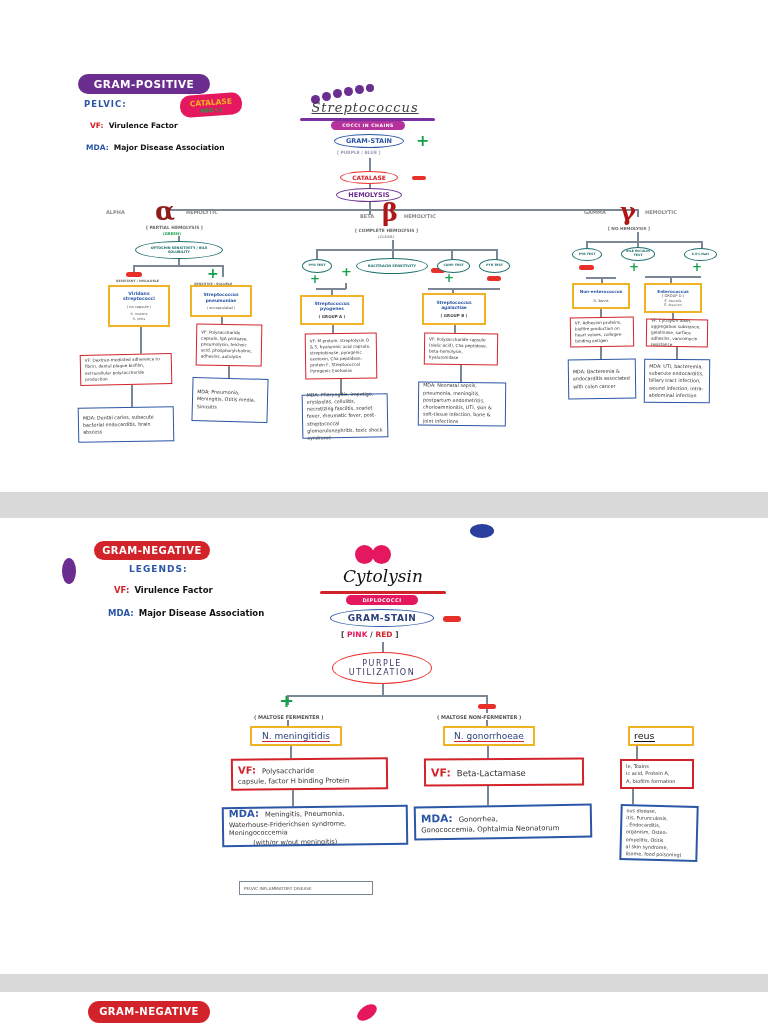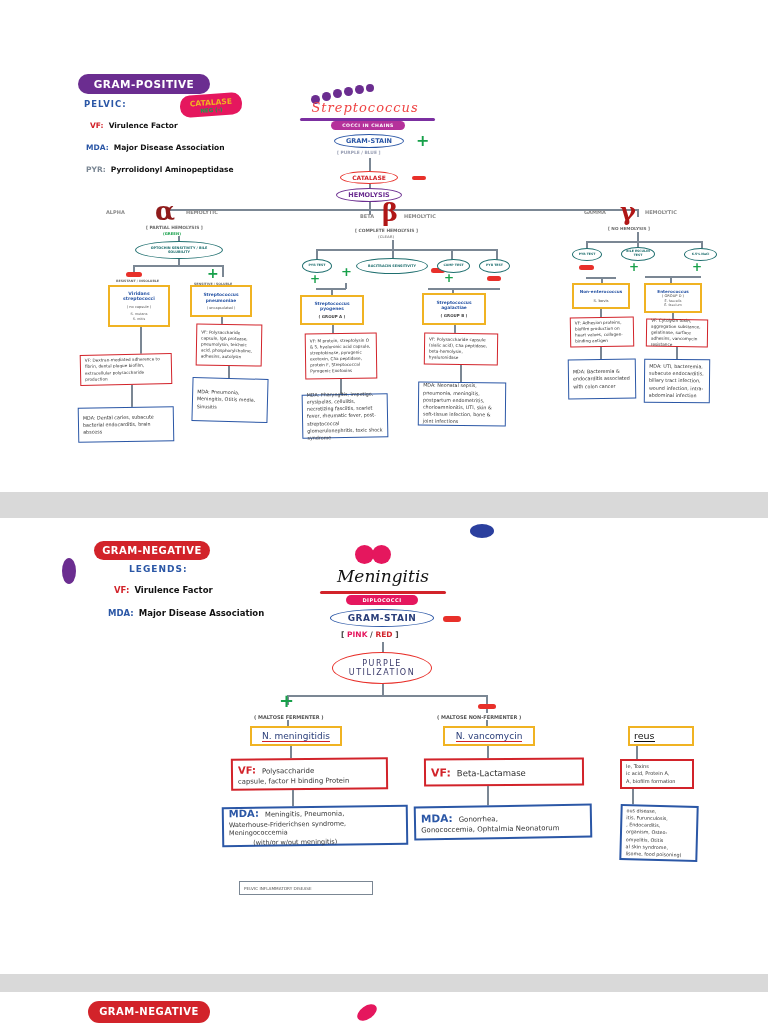--- a/index.html
+++ b/index.html
@@ -62,41 +62,37 @@
         <span class="lg-key" style="font-size:7.5px;color:#d2232a;">VF:</span>
         <span style="font-size:7.5px;font-weight:bold;color:#111;">Virulence Factor</span>
       </div>
 
       <div class="legend-row" style="margin-top:3px;margin-left:2px;">
         <span class="lg-key" style="font-size:7.5px;color:#2b57a6;">MDA:</span>
         <span style="font-size:7.5px;font-weight:bold;color:#111;">Major Disease Association</span>
       </div>
 
 
-      <div class="legend-row" style="margin-top:3px;margin-left:2px;">
-        <span class="lg-key" style="font-size:7.5px;color:#7b8794;">PYR:</span>
-        <span style="font-size:7.5px;font-weight:bold;color:#111;">Pyrrolidonyl Aminopeptidase</span>
-      </div>
     </div>
 
     <div style="position:absolute;left:180px;top:94px;width:62px;height:22px;background:#e5175e;border-radius:10px;transform:rotate(-4deg);display:flex;flex-direction:column;align-items:center;justify-content:center;">
       <span style="font-size:7.5px;font-weight:bold;color:#f0b323;">CATALASE</span>
       <span style="font-size:5.5px;font-weight:bold;color:#17a04a;">NEG (-)</span>
     </div>
 
     <div>
       <div class="chain-dot" style="left:311px;top:95px;width:9px;height:9px;"></div>
       <div class="chain-dot" style="left:322px;top:92px;width:9px;height:9px;"></div>
       <div class="chain-dot" style="left:333px;top:89px;width:9px;height:9px;"></div>
       <div class="chain-dot" style="left:344px;top:87px;width:9px;height:9px;"></div>
       <div class="chain-dot" style="left:355px;top:85px;width:9px;height:9px;"></div>
       <div class="chain-dot" style="left:366px;top:84px;width:8px;height:8px;"></div>
     </div>
 
-    <div class="hand" style="position:absolute;left:305px;top:100px;width:120px;text-align:center;font-size:13px;color:#ef4444;font-family:'DejaVu Serif',serif;font-style:italic;letter-spacing:1px;">Streptococcus</div>
+    <div class="hand" style="position:absolute;left:305px;top:100px;width:120px;text-align:center;font-size:13px;color:#404040;font-family:'DejaVu Serif',serif;font-style:italic;letter-spacing:1px;text-decoration:underline;">Streptococcus</div>
     <div class="title-underline" style="left:300px;top:118px;width:135px;height:2.5px;"></div>
 
     <div class="pill" style="position:absolute;left:331px;top:121px;width:74px;height:9px;line-height:9px;background:#b5319b;font-size:4.6px;">COCCI IN CHAINS</div>
 
     <div class="oval" style="position:absolute;left:334px;top:134px;width:70px;height:14px;border:1.4px solid #2b57a6;font-size:6.5px;color:#2b57a6;font-weight:bold;">GRAM-STAIN</div>
     <div class="plus" style="left:416px;top:133px;font-size:16px;">+</div>
     <div class="lbl" style="left:337px;top:150px;font-size:4.4px;color:#9aa0b5;">[ PURPLE / BLUE ]</div>
 
     <div class="ln vln" style="left:369px;top:158px;height:14px;"></div>
 
@@ -313,21 +309,21 @@
         <span style="font-size:8.5px;color:#2b57a6;font-weight:bold;">MDA:</span>
         <span style="font-size:8.5px;color:#111;font-weight:bold;">Major Disease Association</span>
       </div>
     </div>
 
     <div>
       <div class="diplo" style="left:355px;top:27px;width:19px;height:19px;"></div>
       <div class="diplo" style="left:372px;top:27px;width:19px;height:19px;"></div>
     </div>
 
-    <div style="position:absolute;left:318px;top:48px;width:130px;text-align:center;font-size:17px;color:#111;font-family:'DejaVu Serif',serif;font-style:italic;">Meningitis</div>
+    <div style="position:absolute;left:318px;top:48px;width:130px;text-align:center;font-size:17px;color:#111;font-family:'DejaVu Serif',serif;font-style:italic;">Cytolysin</div>
     <div style="position:absolute;left:320px;top:73px;width:126px;height:2.5px;background:#d2232a;border-radius:2px;"></div>
 
     <div class="pill" style="position:absolute;left:346px;top:77px;width:72px;height:10px;line-height:10px;background:#e5175e;font-size:5px;">DIPLOCOCCI</div>
 
     <div class="oval" style="position:absolute;left:330px;top:91px;width:104px;height:18px;border:1.5px solid #2b57a6;font-size:9px;color:#2b3f7a;font-weight:bold;letter-spacing:.5px;">GRAM-STAIN</div>
     <div class="mk-minus" style="left:443px;top:98px;width:18px;height:6px;"></div>
 
     <div style="position:absolute;left:341px;top:112px;font-size:7.5px;font-weight:bold;">
       <span style="color:#444;">[</span>
       <span style="color:#e5175e;">PINK</span>
@@ -377,21 +373,21 @@
 
     <div class="box" style="left:239px;top:363px;width:134px;height:14px;border:1.2px solid #7b8794;padding:0 4px;">
       <span style="font-size:4.2px;color:#555;">PELVIC INFLAMMATORY DISEASE</span>
     </div>
 
     <div class="mk-minus" style="left:478px;top:186px;width:18px;height:5px;"></div>
     <div class="lbl" style="left:437px;top:196px;font-size:5px;color:#555;">( MALTOSE NON-FERMENTER )</div>
     <div class="ln vln" style="left:486px;top:202px;height:8px;"></div>
 
     <div class="box" style="left:443px;top:208px;width:92px;height:20px;border:2px solid #f0b323;align-items:center;">
-      <span style="font-size:9px;color:#2b3f7a;border-bottom:1.5px solid #d2232a;">N. vancomycin</span>
+      <span style="font-size:9px;color:#2b3f7a;border-bottom:1.5px solid #d2232a;">N. gonorrhoeae</span>
     </div>
     <div class="ln vln" style="left:487px;top:228px;height:14px;"></div>
 
     <div class="box" style="left:424px;top:240px;width:160px;height:28px;border:2.5px solid #d2232a;padding:2px 5px;transform:rotate(-0.4deg);">
       <div style="display:flex;align-items:baseline;gap:6px;">
         <span style="font-size:11px;color:#d2232a;font-weight:bold;">VF:</span>
         <span style="font-size:8.5px;color:#333;">Beta-Lactamase</span>
       </div>
     </div>
     <div class="ln vln" style="left:487px;top:268px;height:20px;"></div>

